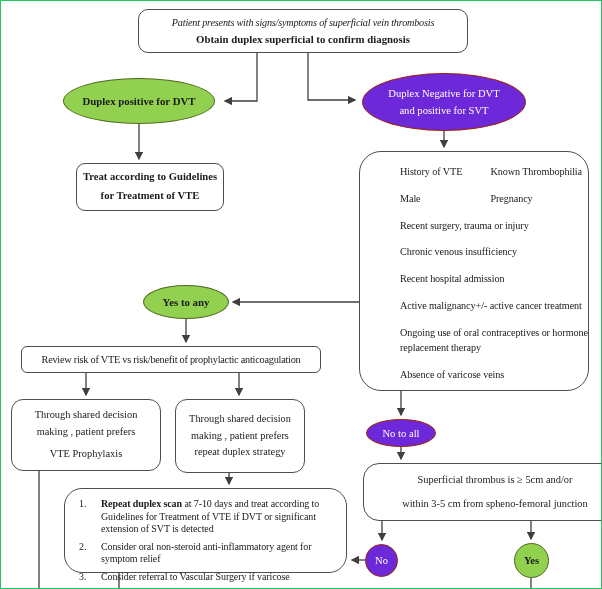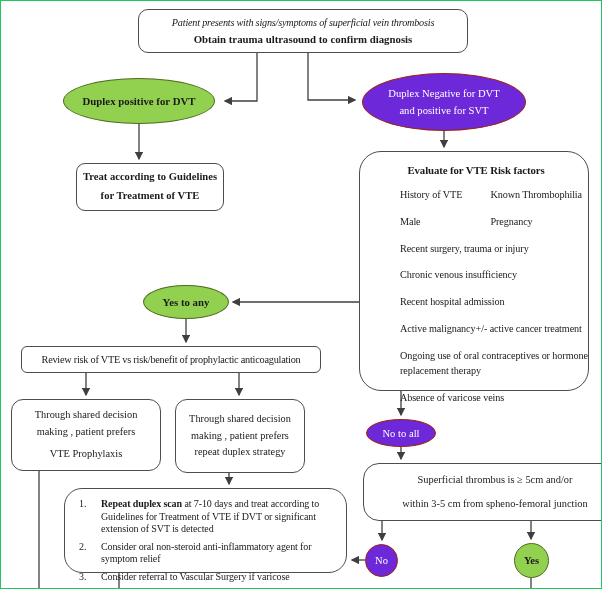--- a/index.html
+++ b/index.html
@@ -86,39 +86,38 @@
       <path d="M530 520 V538" marker-end="url(#arr)"></path>
       <path d="M364 559 H351" marker-end="url(#arr)"></path>
       <path d="M38 470 V589"></path>
       <path d="M118 572 V589"></path>
       <path d="M530 577 V589"></path>
     </g>
   </svg>
 
   <div class="box" id="top-box">
     <div class="l1">Patient presents with signs/symptoms of superficial vein thrombosis</div>
-    <div class="l2">Obtain trauma ultrasound to confirm diagnosis</div>
+    <div class="l2">Obtain duplex superficial to confirm diagnosis</div>
   </div>
 
   <div class="ellipse green" id="dvt-ellipse">
     <div>Duplex positive for DVT</div>
   </div>
 
   <div class="ellipse red" id="svt-ellipse">
     <div>Duplex Negative for DVT</div>
     <div>and positive  for SVT</div>
   </div>
 
   <div class="box" id="treat-box">
     <div>Treat according to Guidelines</div>
     <div>for Treatment of VTE</div>
   </div>
 
   <div class="box" id="evaluate-box">
-    <div class="title">Evaluate for VTE Risk factors</div>
     <div class="row">
       <span class="c1">History of VTE</span>
       <span class="c2">Known Thrombophilia</span>
     </div>
     <div class="row">
       <span class="c1">Male</span>
       <span class="c2">Pregnancy</span>
     </div>
     <div class="row">Recent surgery, trauma  or injury</div>
     <div class="row">Chronic venous insufficiency</div>

